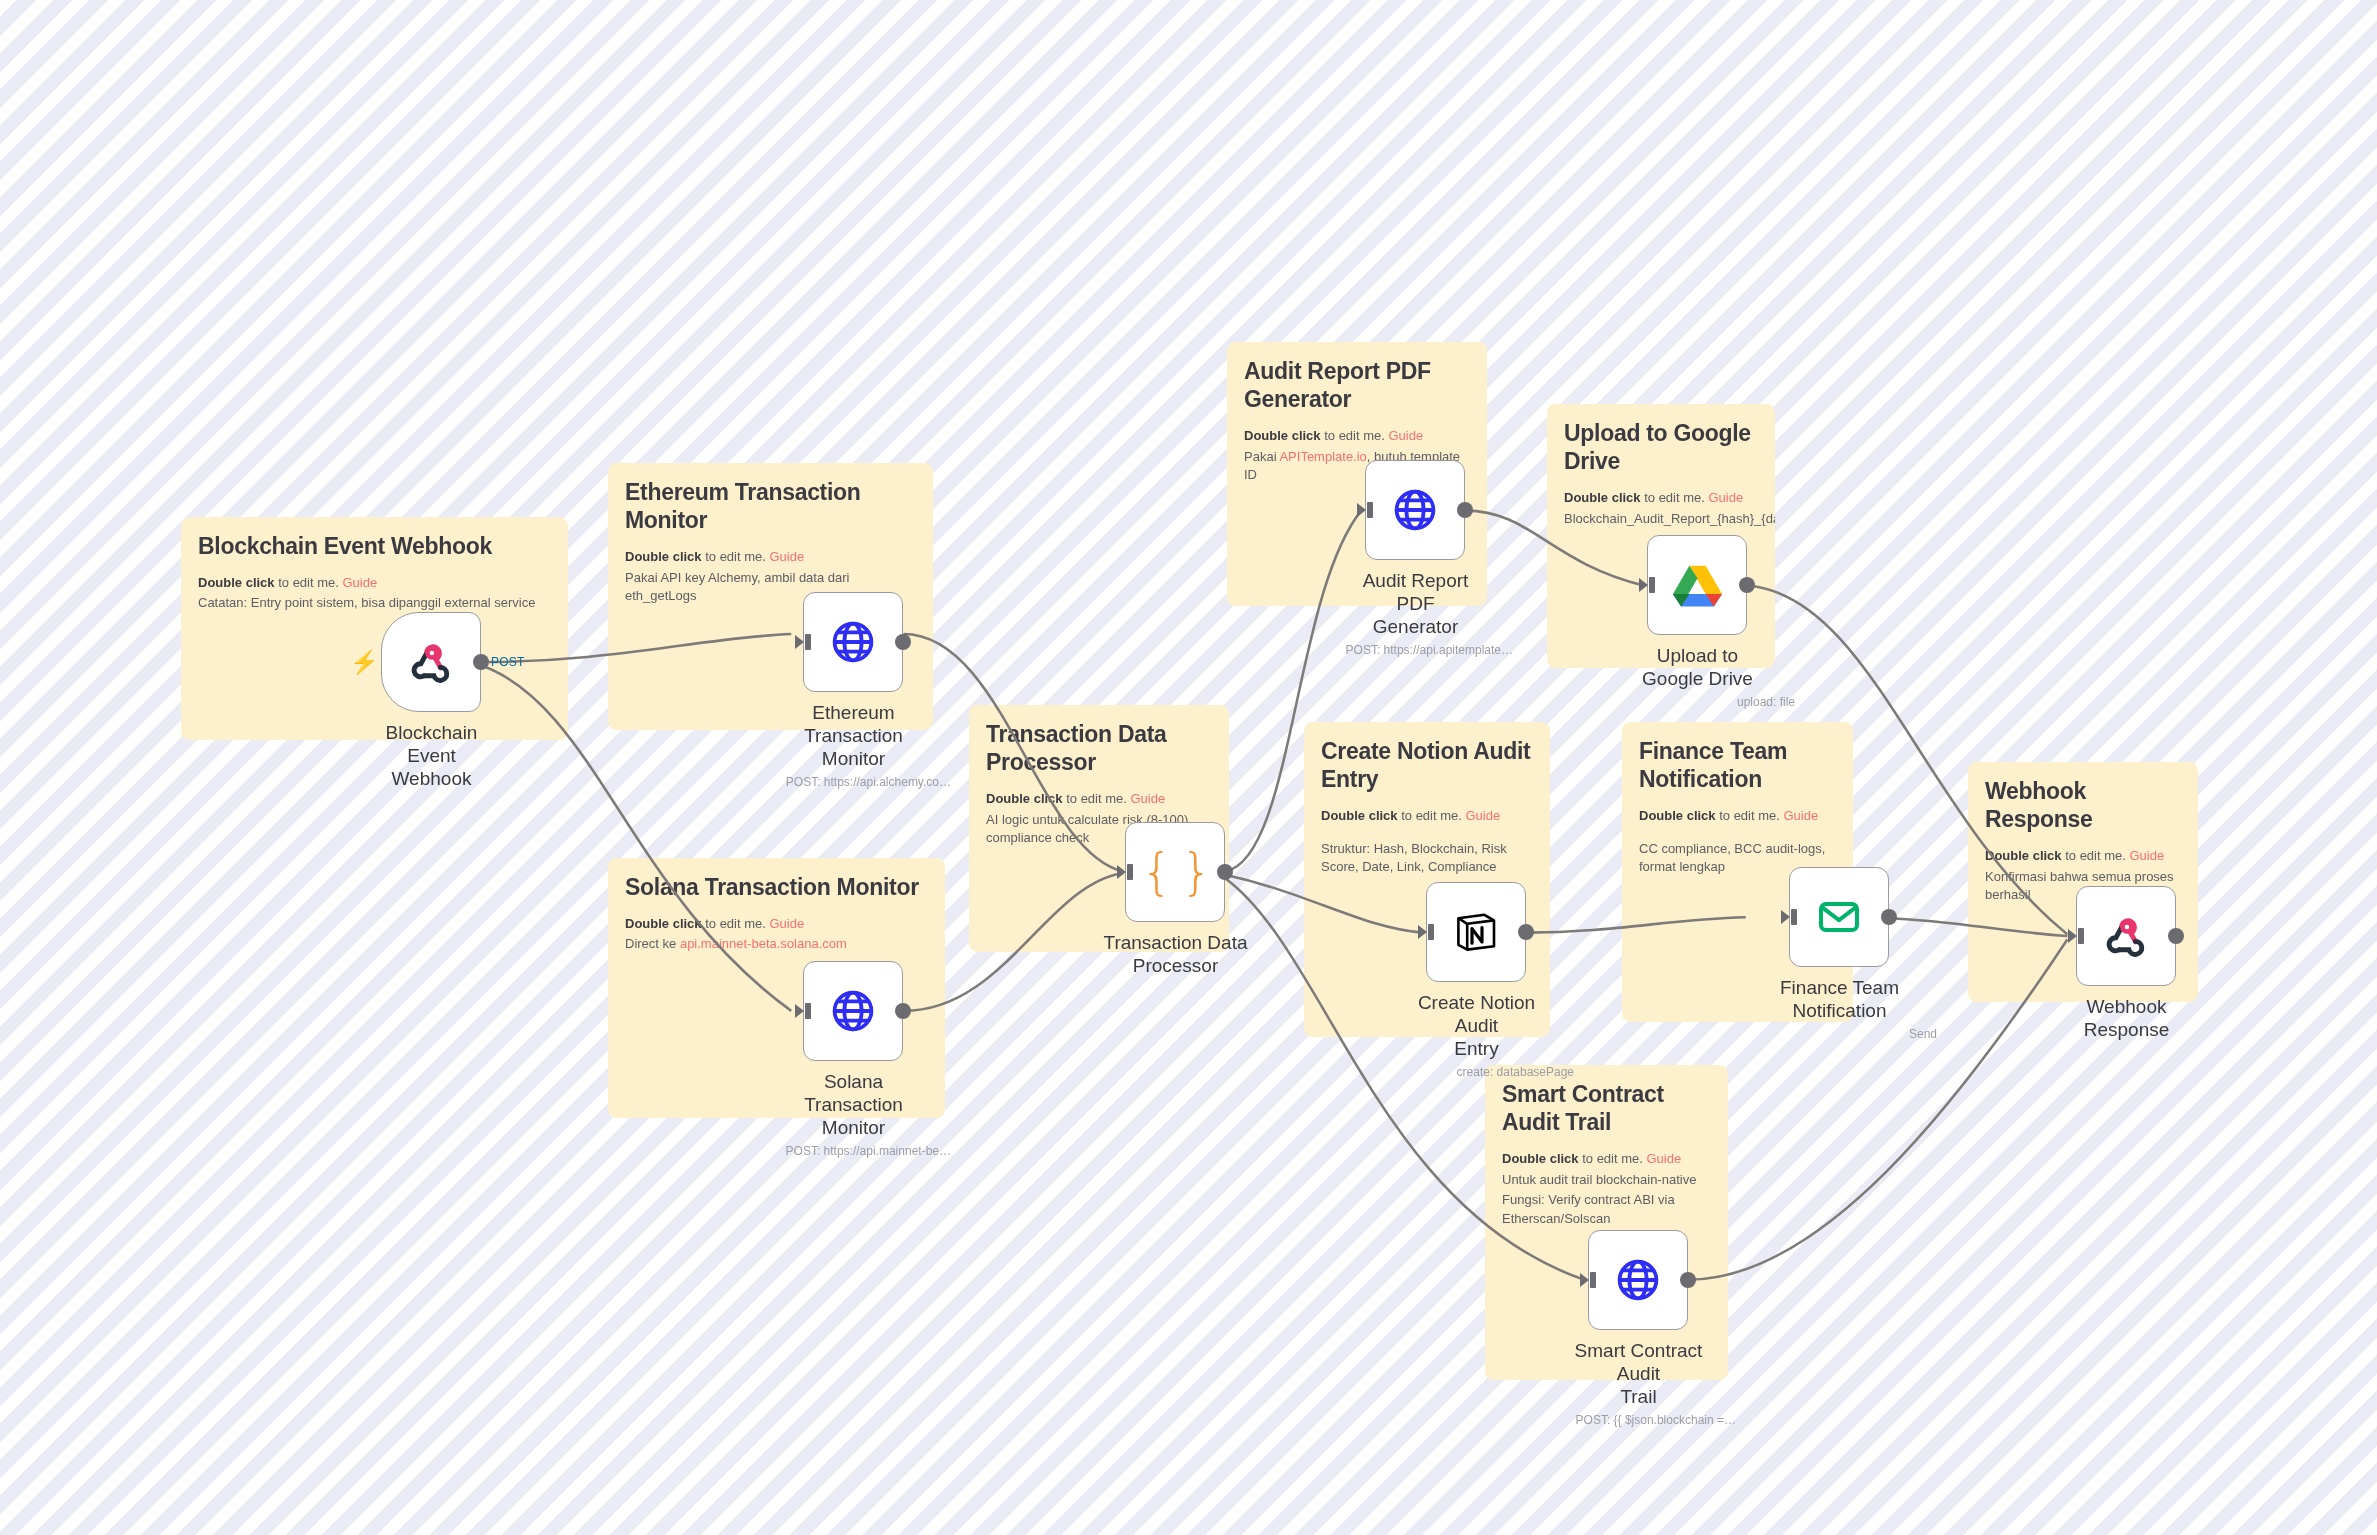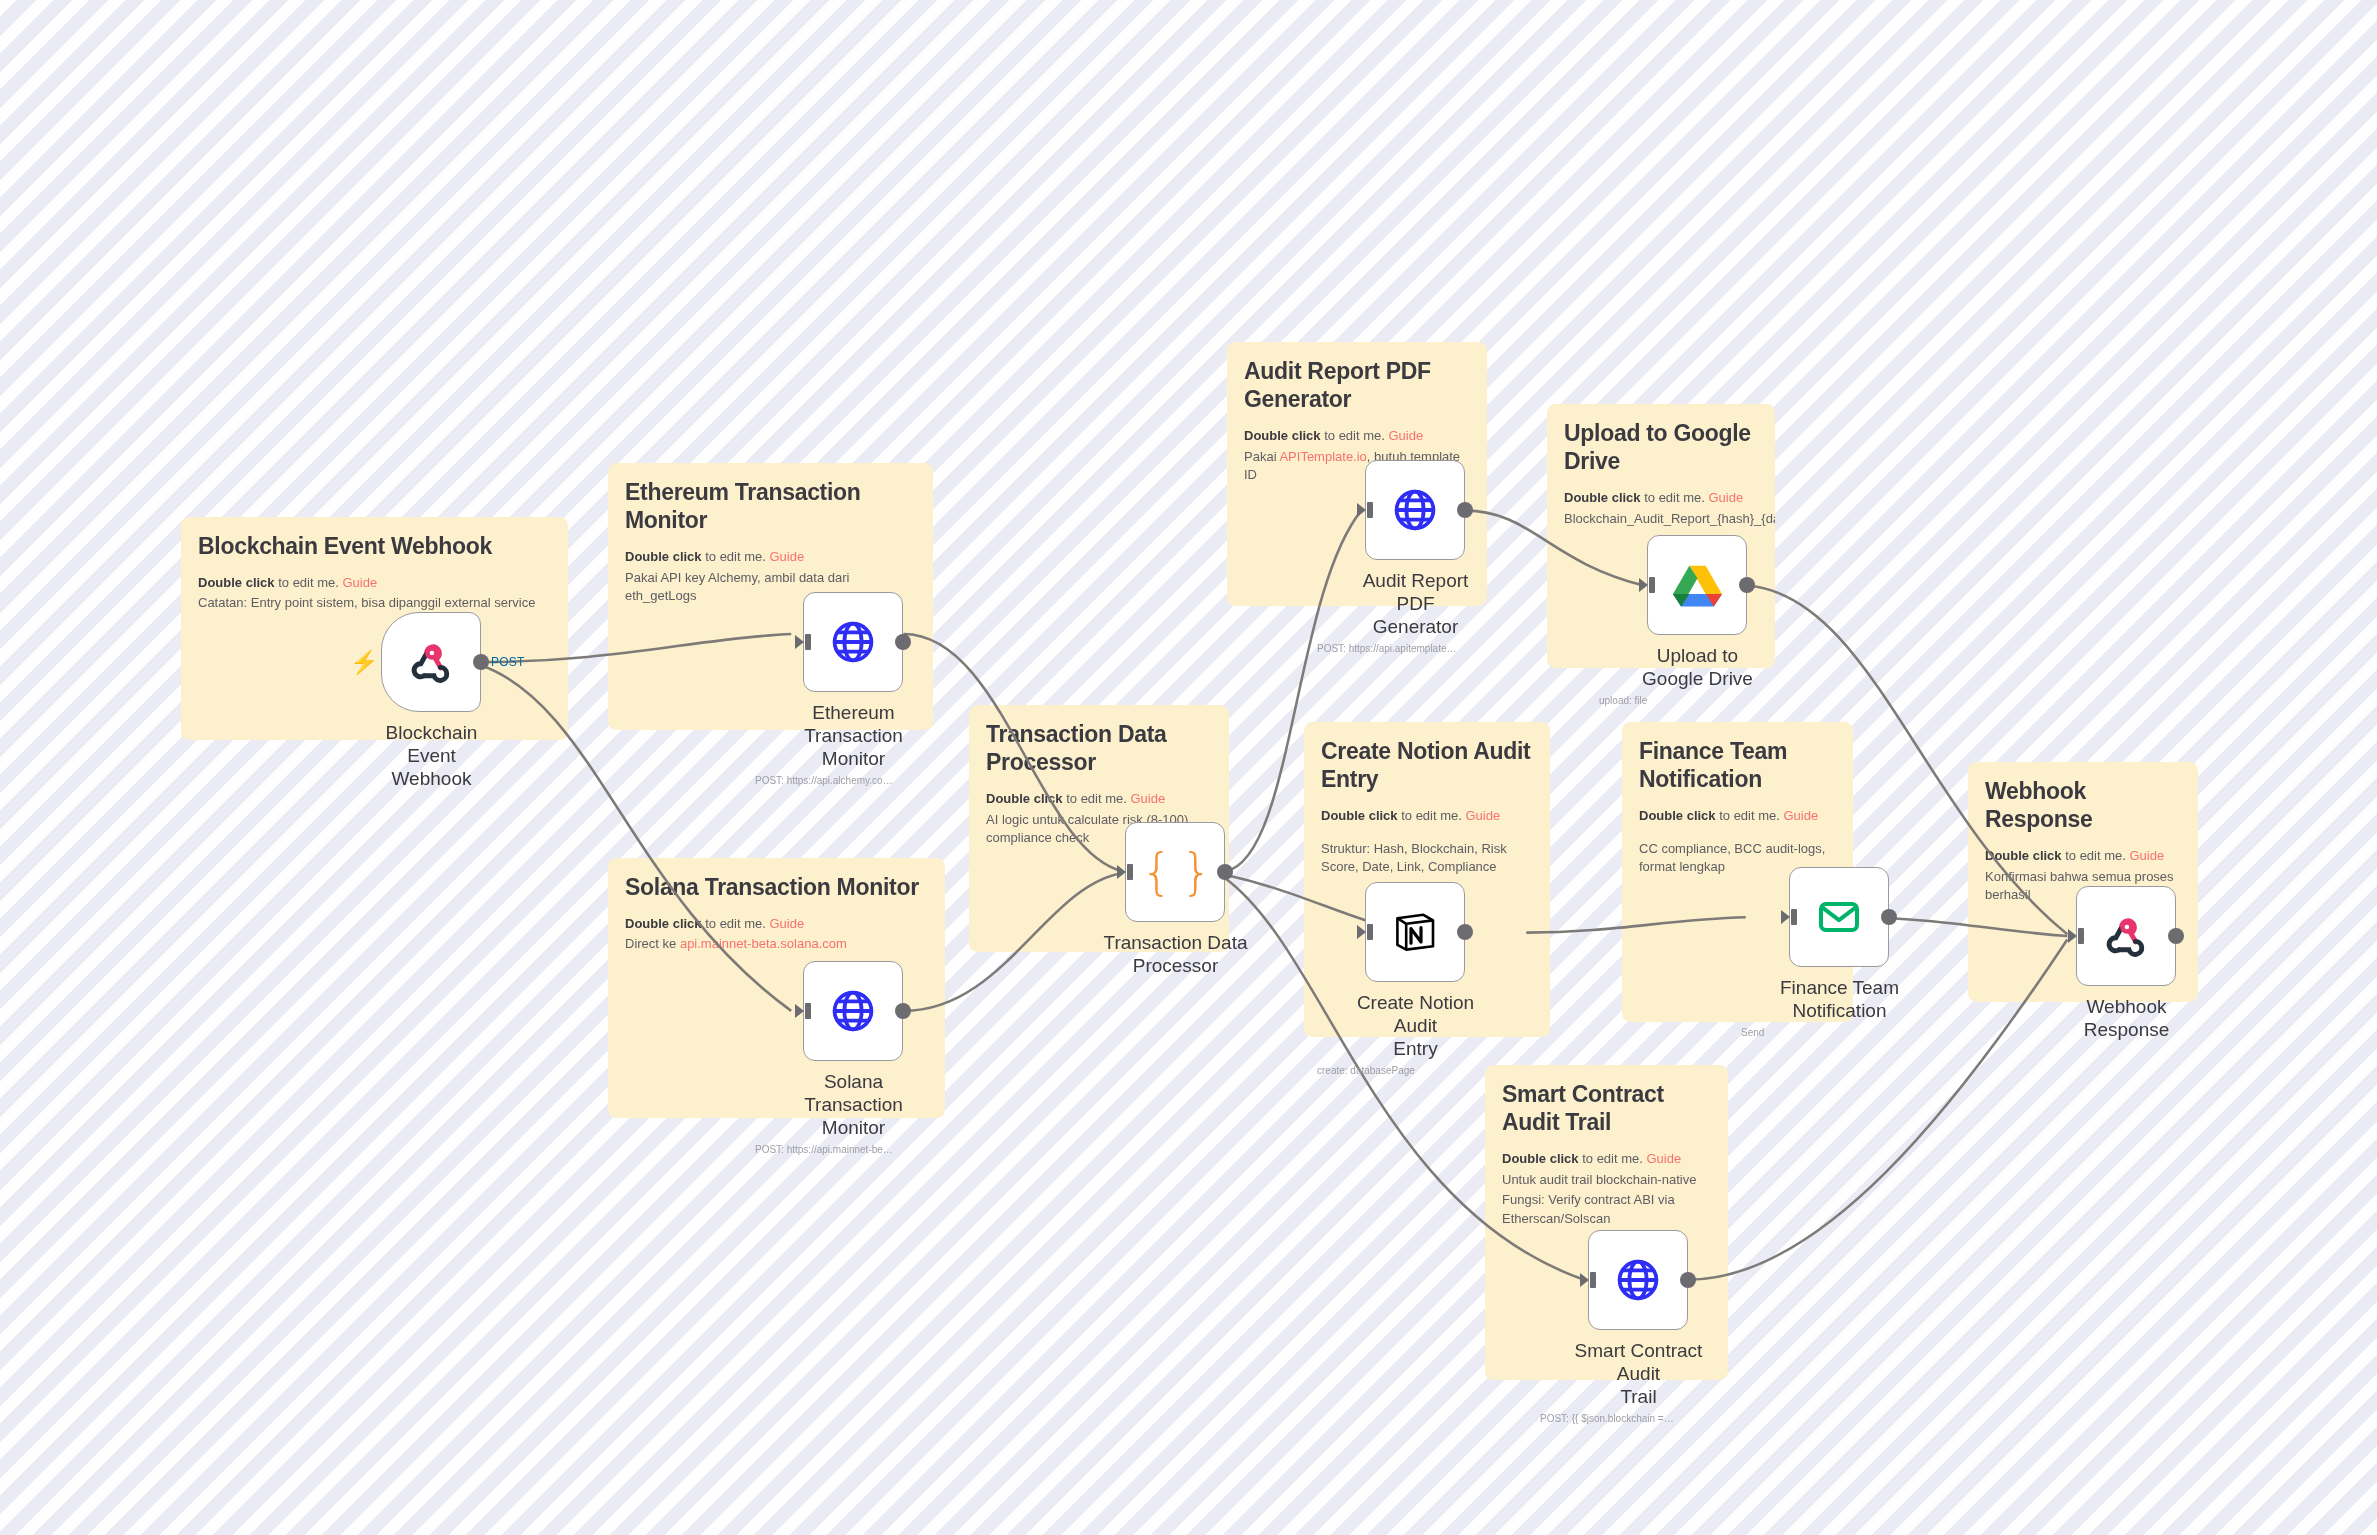--- a/index.html
+++ b/index.html
@@ -67,22 +67,22 @@
     text-align:center;
     font-size:19px;
     color:#3a3a40;
     line-height:1.22;
     width:145px;
     margin-left:-22px;
     white-space:pre-line;
   }
   .node .nsub{
     margin-top:5.1px;
-    text-align:left;
-    font-size:10px;
+    text-align:right;
+    font-size:12px;
     color:#9d9da6;
     width:196px;
     margin-left:-48px;
     white-space:nowrap;
     overflow:hidden;
     text-overflow:ellipsis;
   }
   
   .port{
     position:absolute;
@@ -301,21 +301,21 @@
         <path d="M0 54 L14.5 76 L72.5 76 L87 54 Z" fill="#4285f4"></path>
         <path d="M58 54 L87 54 L72.5 76 Z" fill="#ea4335"></path>
         <path d="M14.5 76 L29 54 L0 54 Z" fill="#188038"></path>
       </svg>
       <div class="port out"></div>
     </div>
     <div class="nlabel">Upload to Google Drive</div>
     <div class="nsub">upload: file</div>
   </div>
 
-  <div class="node" style="left:1365px;top:882px;">
+  <div class="node" style="left:1426px;top:882px;">
     <div class="nbox">
       <div class="port-in"></div>
       <svg class="ic" width="48" height="48" viewBox="0 0 24 24">
         <path d="M3.2 5.1 L16.2 3.4 L21 6.2 L21 19.1 L7.6 20.8 L3.2 18.4 Z" fill="#ffffff" stroke="#000" stroke-width="1.3" stroke-linejoin="round"></path>
         <path d="M3.2 5.1 L7.6 7.9 L21 6.2" fill="none" stroke="#000" stroke-width="1.3" stroke-linejoin="round"></path>
         <path d="M7.6 7.9 L7.6 20.8" fill="none" stroke="#000" stroke-width="1.3"></path>
         <path d="M10 10.3 L10 17.6 M10 10.3 L15 17.0 M15 9.8 L15 17.0" fill="none" stroke="#000" stroke-width="1.6" stroke-linecap="round" stroke-linejoin="round"></path>
       </svg>
       <div class="port out"></div>
     </div>

